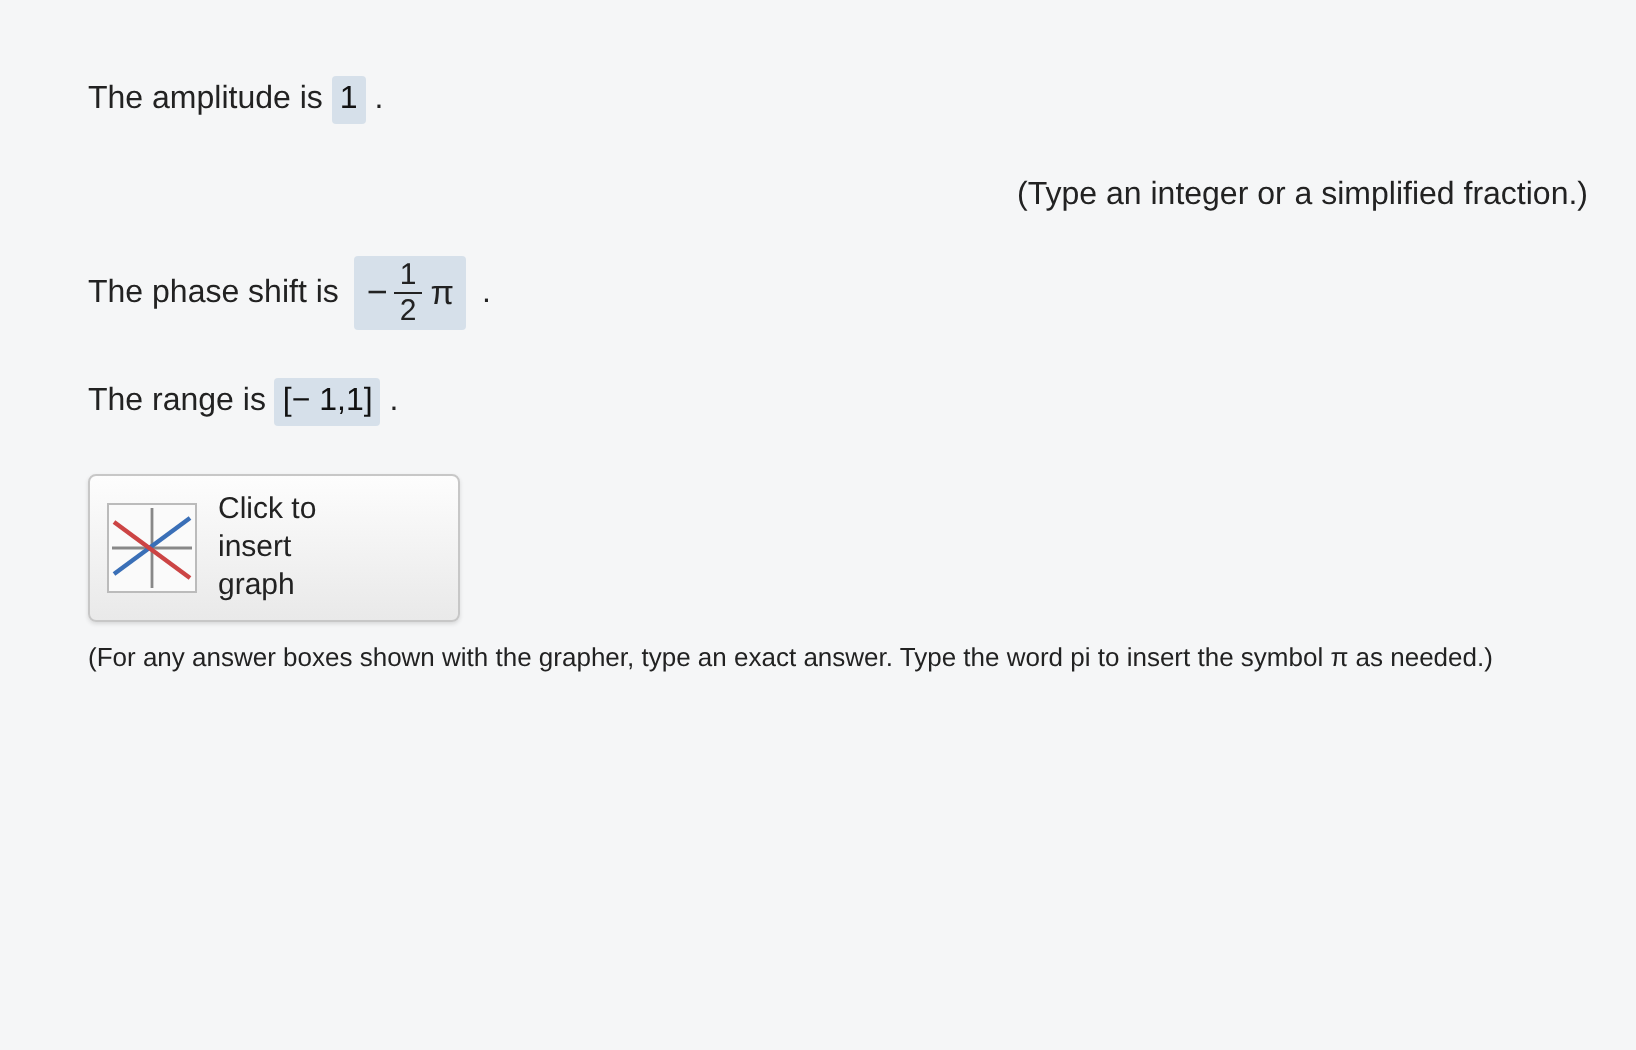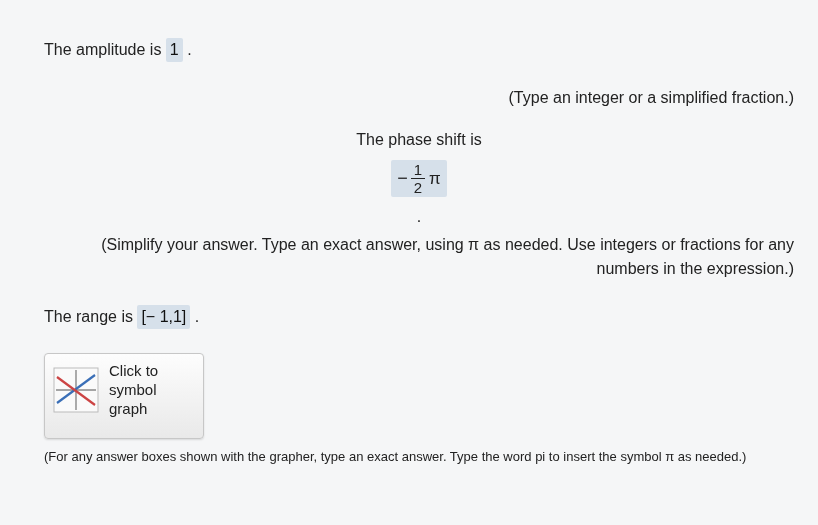--- a/index.html
+++ b/index.html
@@ -30,21 +30,20 @@
   .instruction {
     margin: 2px 0 14px 0;
     font-size: 16px;
     text-align: right;
   }
   .phase-row {
     display: flex;
     align-items: center;
     gap: 8px;
     margin: 18px 0 4px 0;
-    flex-direction: column;
   }
   .frac-wrap {
     display: inline-flex;
     align-items: center;
     gap: 3px;
     background: #d6e0ea;
     padding: 2px 6px;
     border-radius: 2px;
   }
   .minus { font-size: 18px; }
@@ -55,22 +54,22 @@
     line-height: 1;
     font-size: 15px;
   }
   .frac .num { padding: 0 3px 1px 3px; }
   .frac .den { border-top: 1.2px solid #222; padding: 1px 3px 0 3px; }
   .pi { font-size: 17px; margin-left: 1px; }
   .graph-box {
     display: flex;
     align-items: center;
     gap: 10px;
-    width: 160px;
-    padding: 8px 14px 20px 8px;
+    width: 186px;
+    padding: 8px 14px 8px 8px;
     margin: 14px 0 8px 0;
     background: linear-gradient(#fdfdfd, #e9e9e9);
     border: 1px solid #c7c7c7;
     border-radius: 4px;
     box-shadow: 0 1px 2px rgba(0,0,0,0.12);
     cursor: pointer;
   }
   .graph-icon {
     width: 46px;
     height: 46px;
@@ -103,39 +102,38 @@
     <span class="frac-wrap">
       <span class="minus">−</span>
       <span class="frac">
         <span class="num">1</span>
         <span class="den">2</span>
       </span>
       <span class="pi">π</span>
     </span>
     <span>.</span>
   </div>
-  <div class="instruction">(Simplify your answer. Type an exact answer, using π as needed. Use integers or fractions for any numbers in the expression.)</div>
 
   <div class="row">
     <span>The range is</span>
     <span class="answer">[− 1,1]</span>
     <span>.</span>
   </div>
 
 
   <div class="graph-box">
     <svg class="graph-icon" viewBox="0 0 46 46">
       <rect x="1" y="1" width="44" height="44" fill="#fafafa" stroke="#bbb" stroke-width="1"></rect>
       <line x1="23" y1="3" x2="23" y2="43" stroke="#888" stroke-width="1.4"></line>
       <line x1="3" y1="23" x2="43" y2="23" stroke="#888" stroke-width="1.4"></line>
       <path d="M4 36 L42 8" stroke="#3a6fb7" stroke-width="2.2" fill="none"></path>
       <path d="M4 10 L42 38" stroke="#c44" stroke-width="2.2" fill="none"></path>
     </svg>
     <div class="graph-label">
       <div>Click to</div>
-      <div>symbol</div>
+      <div>insert</div>
       <div>graph</div>
     </div>
   </div>
 
   <div class="final">(For any answer boxes shown with the grapher, type an exact answer. Type the word pi to insert the symbol π as needed.)</div>
 
 </div>
 
 </body></html>

